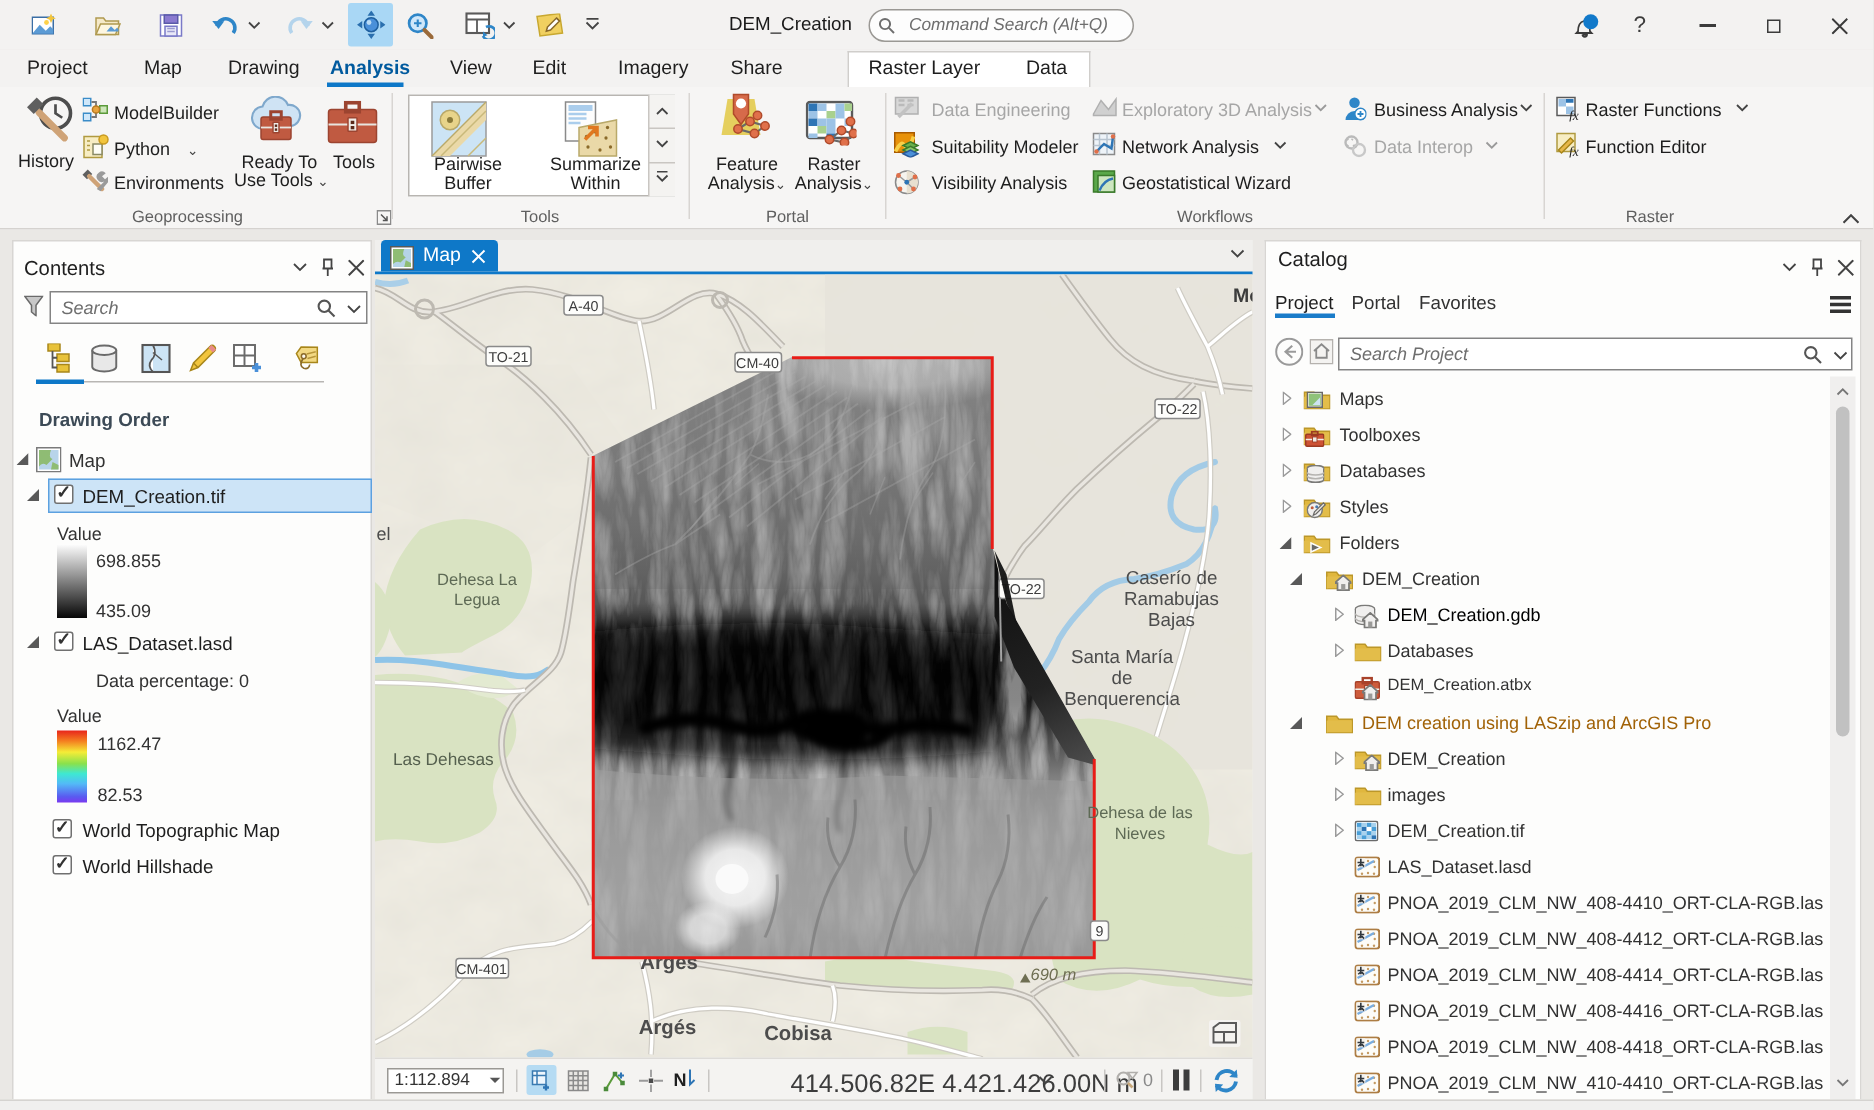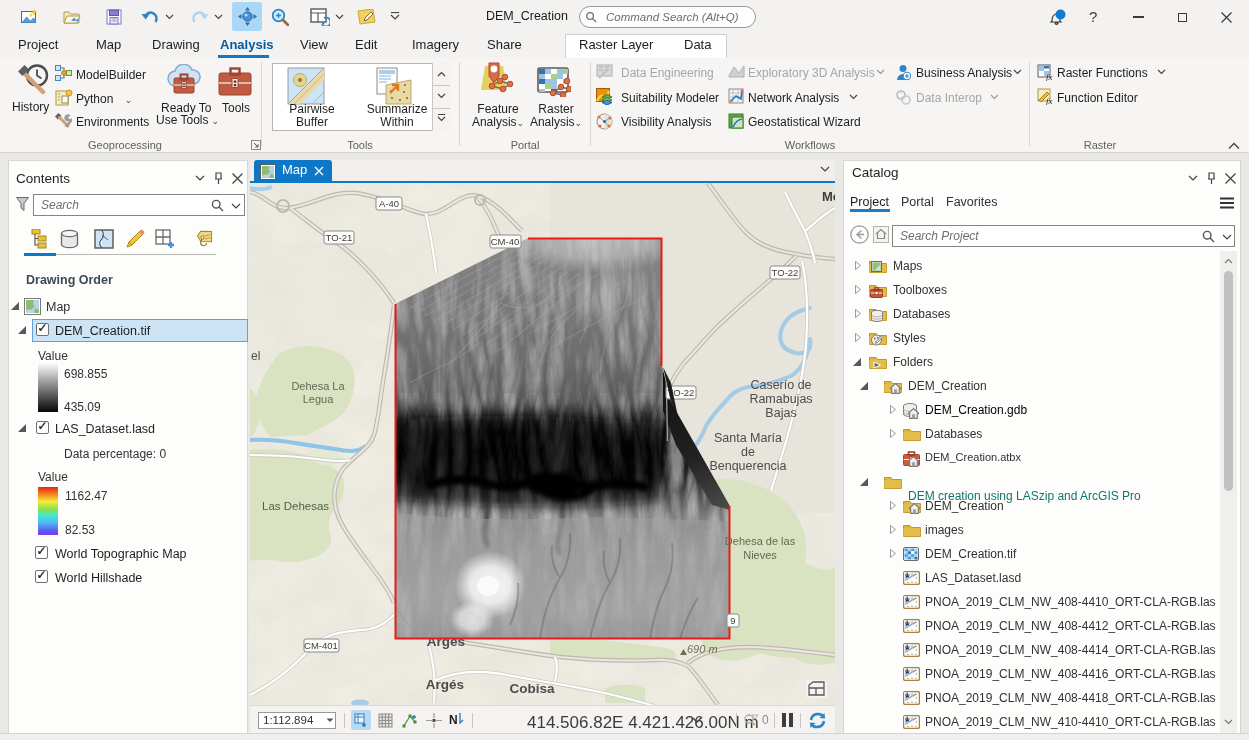--- a/index.html
+++ b/index.html
@@ -1063,21 +1063,21 @@
         <svg class="abs" style="left:64px;top:295px;" width="11" height="11" viewBox="0 0 9 9.5">
           <use href="#sym-house"></use>
         </svg>
 <div class="abs" style="left:81px;top:290px;font-size:11px;color:#323232;white-space:nowrap;">DEM_Creation.atbx</div>
 <svg class="abs" style="left:16px;top:317px;" width="8" height="8" viewBox="0 0 8 8">
           <use href="#sym-tri-o"></use>
         </svg>
 <svg class="abs" style="left:40px;top:314px;" width="18" height="14" viewBox="0 0 18 14">
           <use href="#sym-fold"></use>
         </svg>
-<div class="abs" style="left:64px;top:314px;font-size:12px;color:#0f766e;white-space:nowrap;margin-top:14px;">DEM creation using LASzip and ArcGIS Pro</div>
+<div class="abs" style="left:64px;top:314px;font-size:12px;color:#a16207;white-space:nowrap;">DEM creation using LASzip and ArcGIS Pro</div>
 <svg class="abs" style="left:46px;top:340px;" width="6" height="9" viewBox="0 0 6 9">
           <use href="#sym-tri-c"></use>
         </svg>
 <svg class="abs" style="left:59px;top:338px;" width="18" height="14" viewBox="0 0 18 14">
           <use href="#sym-fold"></use>
         </svg>
         <svg class="abs" style="left:65px;top:342px;" width="11" height="11" viewBox="0 0 9 9.5">
           <use href="#sym-house"></use>
         </svg>
 <div class="abs" style="left:81px;top:338px;font-size:12px;color:#323232;white-space:nowrap;">DEM_Creation</div>

